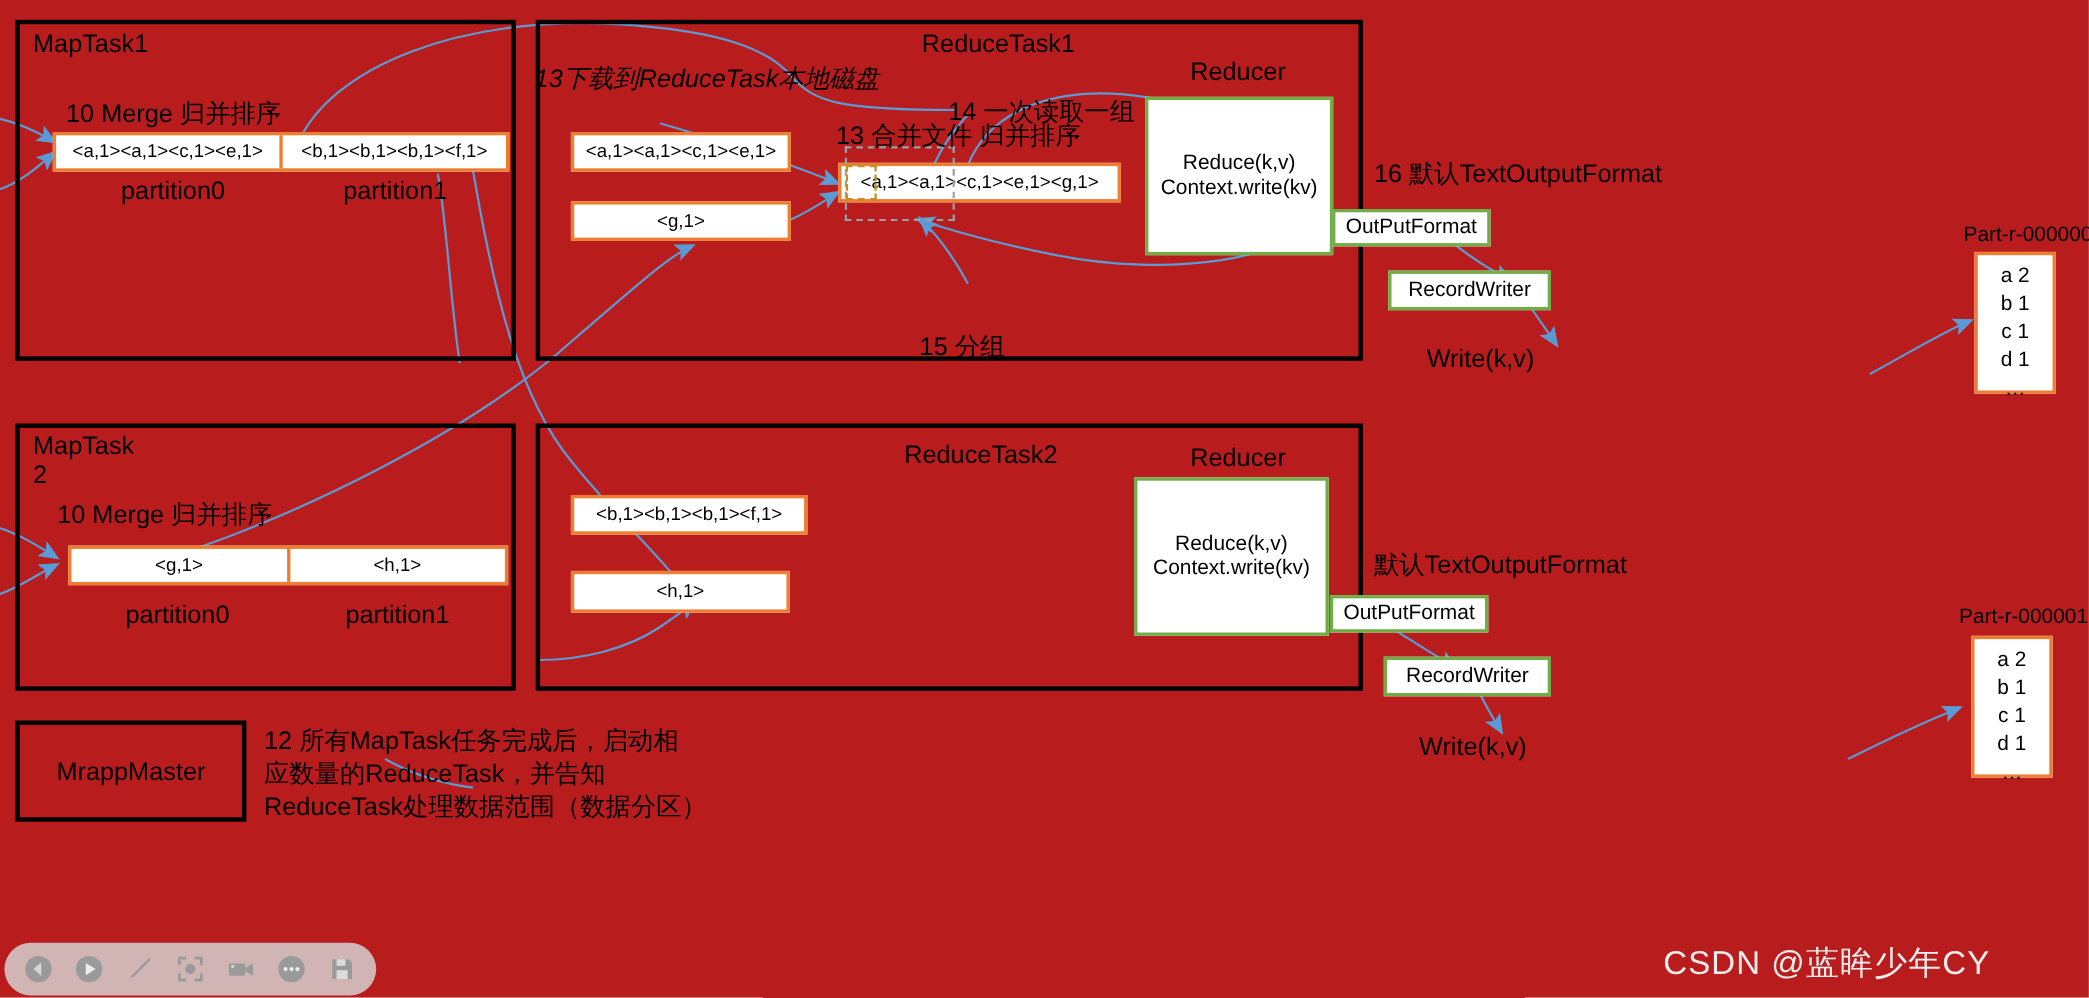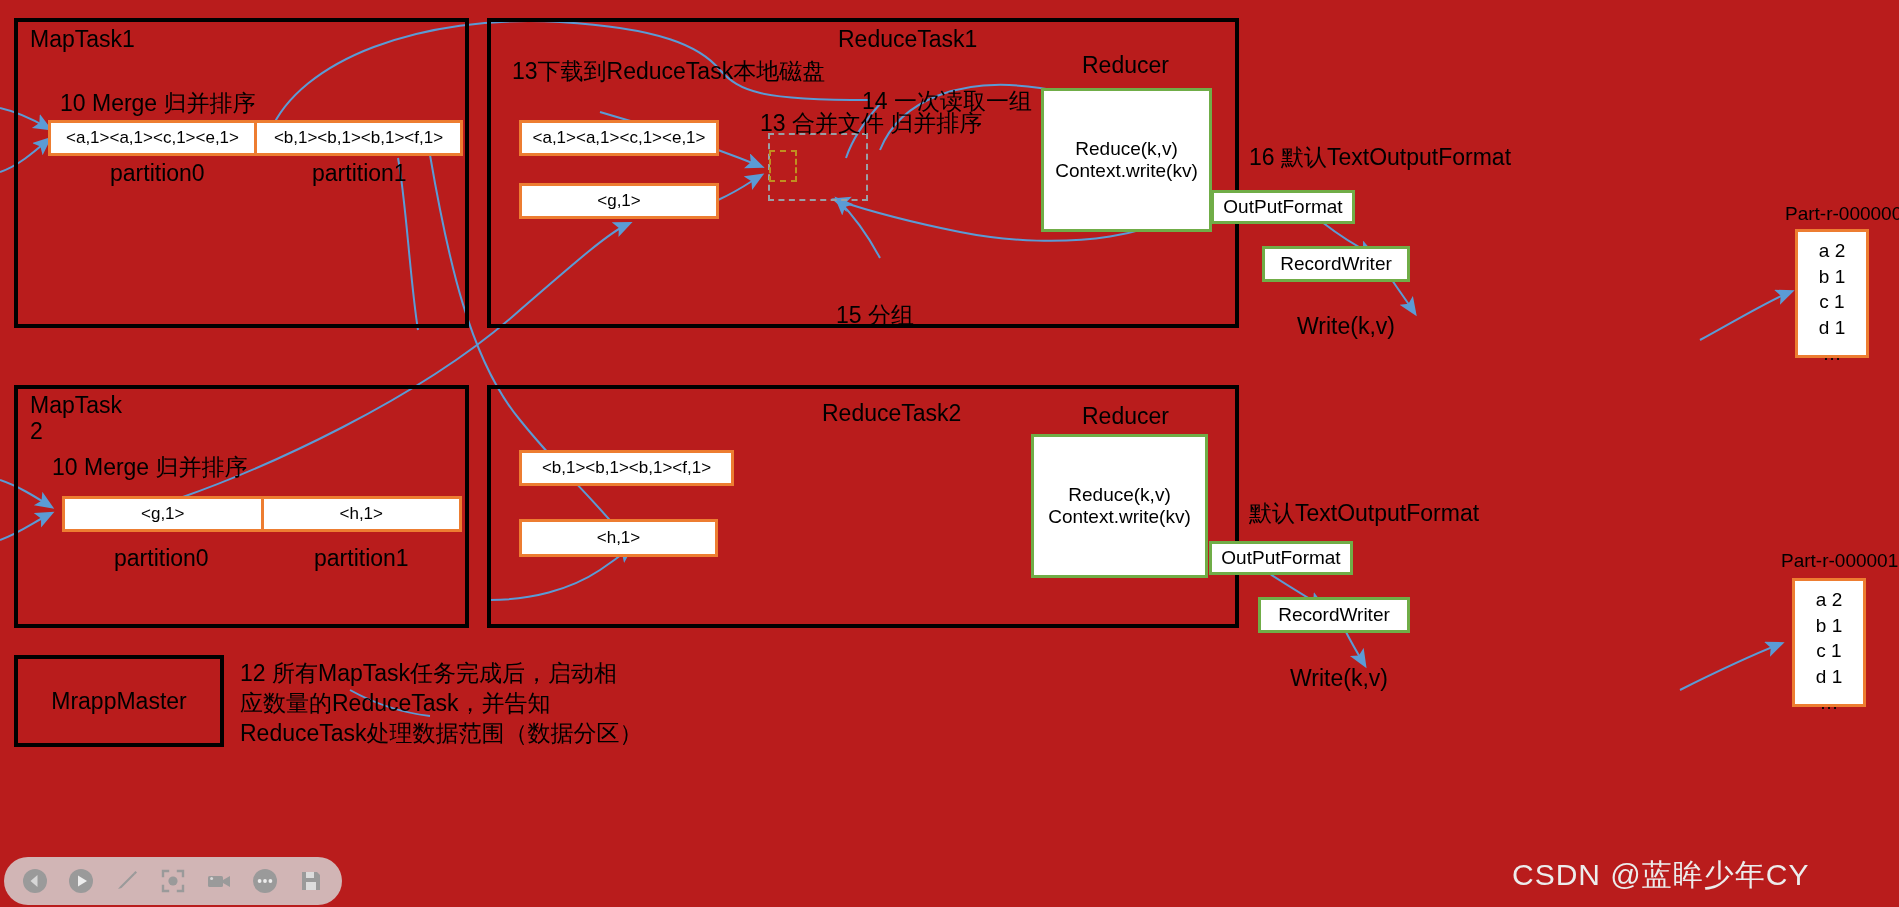--- a/index.html
+++ b/index.html
@@ -201,28 +201,29 @@
 
   <div class="node kv-split" style="left:48px;top:120px;width:415px;height:36px;">
     <div>&lt;a,1&gt;&lt;a,1&gt;&lt;c,1&gt;&lt;e,1&gt;</div>
     <div>&lt;b,1&gt;&lt;b,1&gt;&lt;b,1&gt;&lt;f,1&gt;</div>
   </div>
   <div class="lbl" style="left:110px;top:160px;">partition0</div>
   <div class="lbl" style="left:312px;top:160px;">partition1</div>
 
   <div class="node container-box" style="left:487px;top:18px;width:752px;height:310px;"></div>
   <div class="lbl" style="left:838px;top:26px;">ReduceTask1</div>
-  <div class="lbl" style="left:512px;top:56px;">13下载到ReduceTask本地磁盘</div>
+  <div class="lbl" style="left:486px;top:56px;font-style:italic;">13下载到ReduceTask本地磁盘</div>
   <div class="lbl" style="left:862px;top:62px;margin-top:24px;">14 一次读取一组</div>
   <div class="lbl" style="left:760px;top:108px;">13 合并文件 归并排序</div>
 
   <div class="node kv-box" style="left:519px;top:120px;width:200px;height:36px;">&lt;a,1&gt;&lt;a,1&gt;&lt;c,1&gt;&lt;e,1&gt;</div>
   <div class="node kv-box" style="left:519px;top:183px;width:200px;height:36px;">&lt;g,1&gt;</div>
 
   <div class="node dashed-rect" style="left:768px;top:133px;width:100px;height:68px;"></div>
+  <div class="node kv-box" style="left:762px;top:148px;width:257px;height:36px;">&lt;a,1&gt;&lt;a,1&gt;&lt;c,1&gt;&lt;e,1&gt;&lt;g,1&gt;</div>
   <div class="node dashed-rect-inner" style="left:769px;top:150px;width:28px;height:32px;"></div>
 
   <div class="node green-box" style="left:1041px;top:88px;width:171px;height:144px;flex-direction:column;">
     <span>Reduce(k,v)</span>
     <span>Context.write(kv)</span>
   </div>
   <div class="lbl" style="left:1082px;top:52px;">Reducer</div>
 
   <div class="lbl" style="left:836px;top:300px;">15 分组</div>
 

